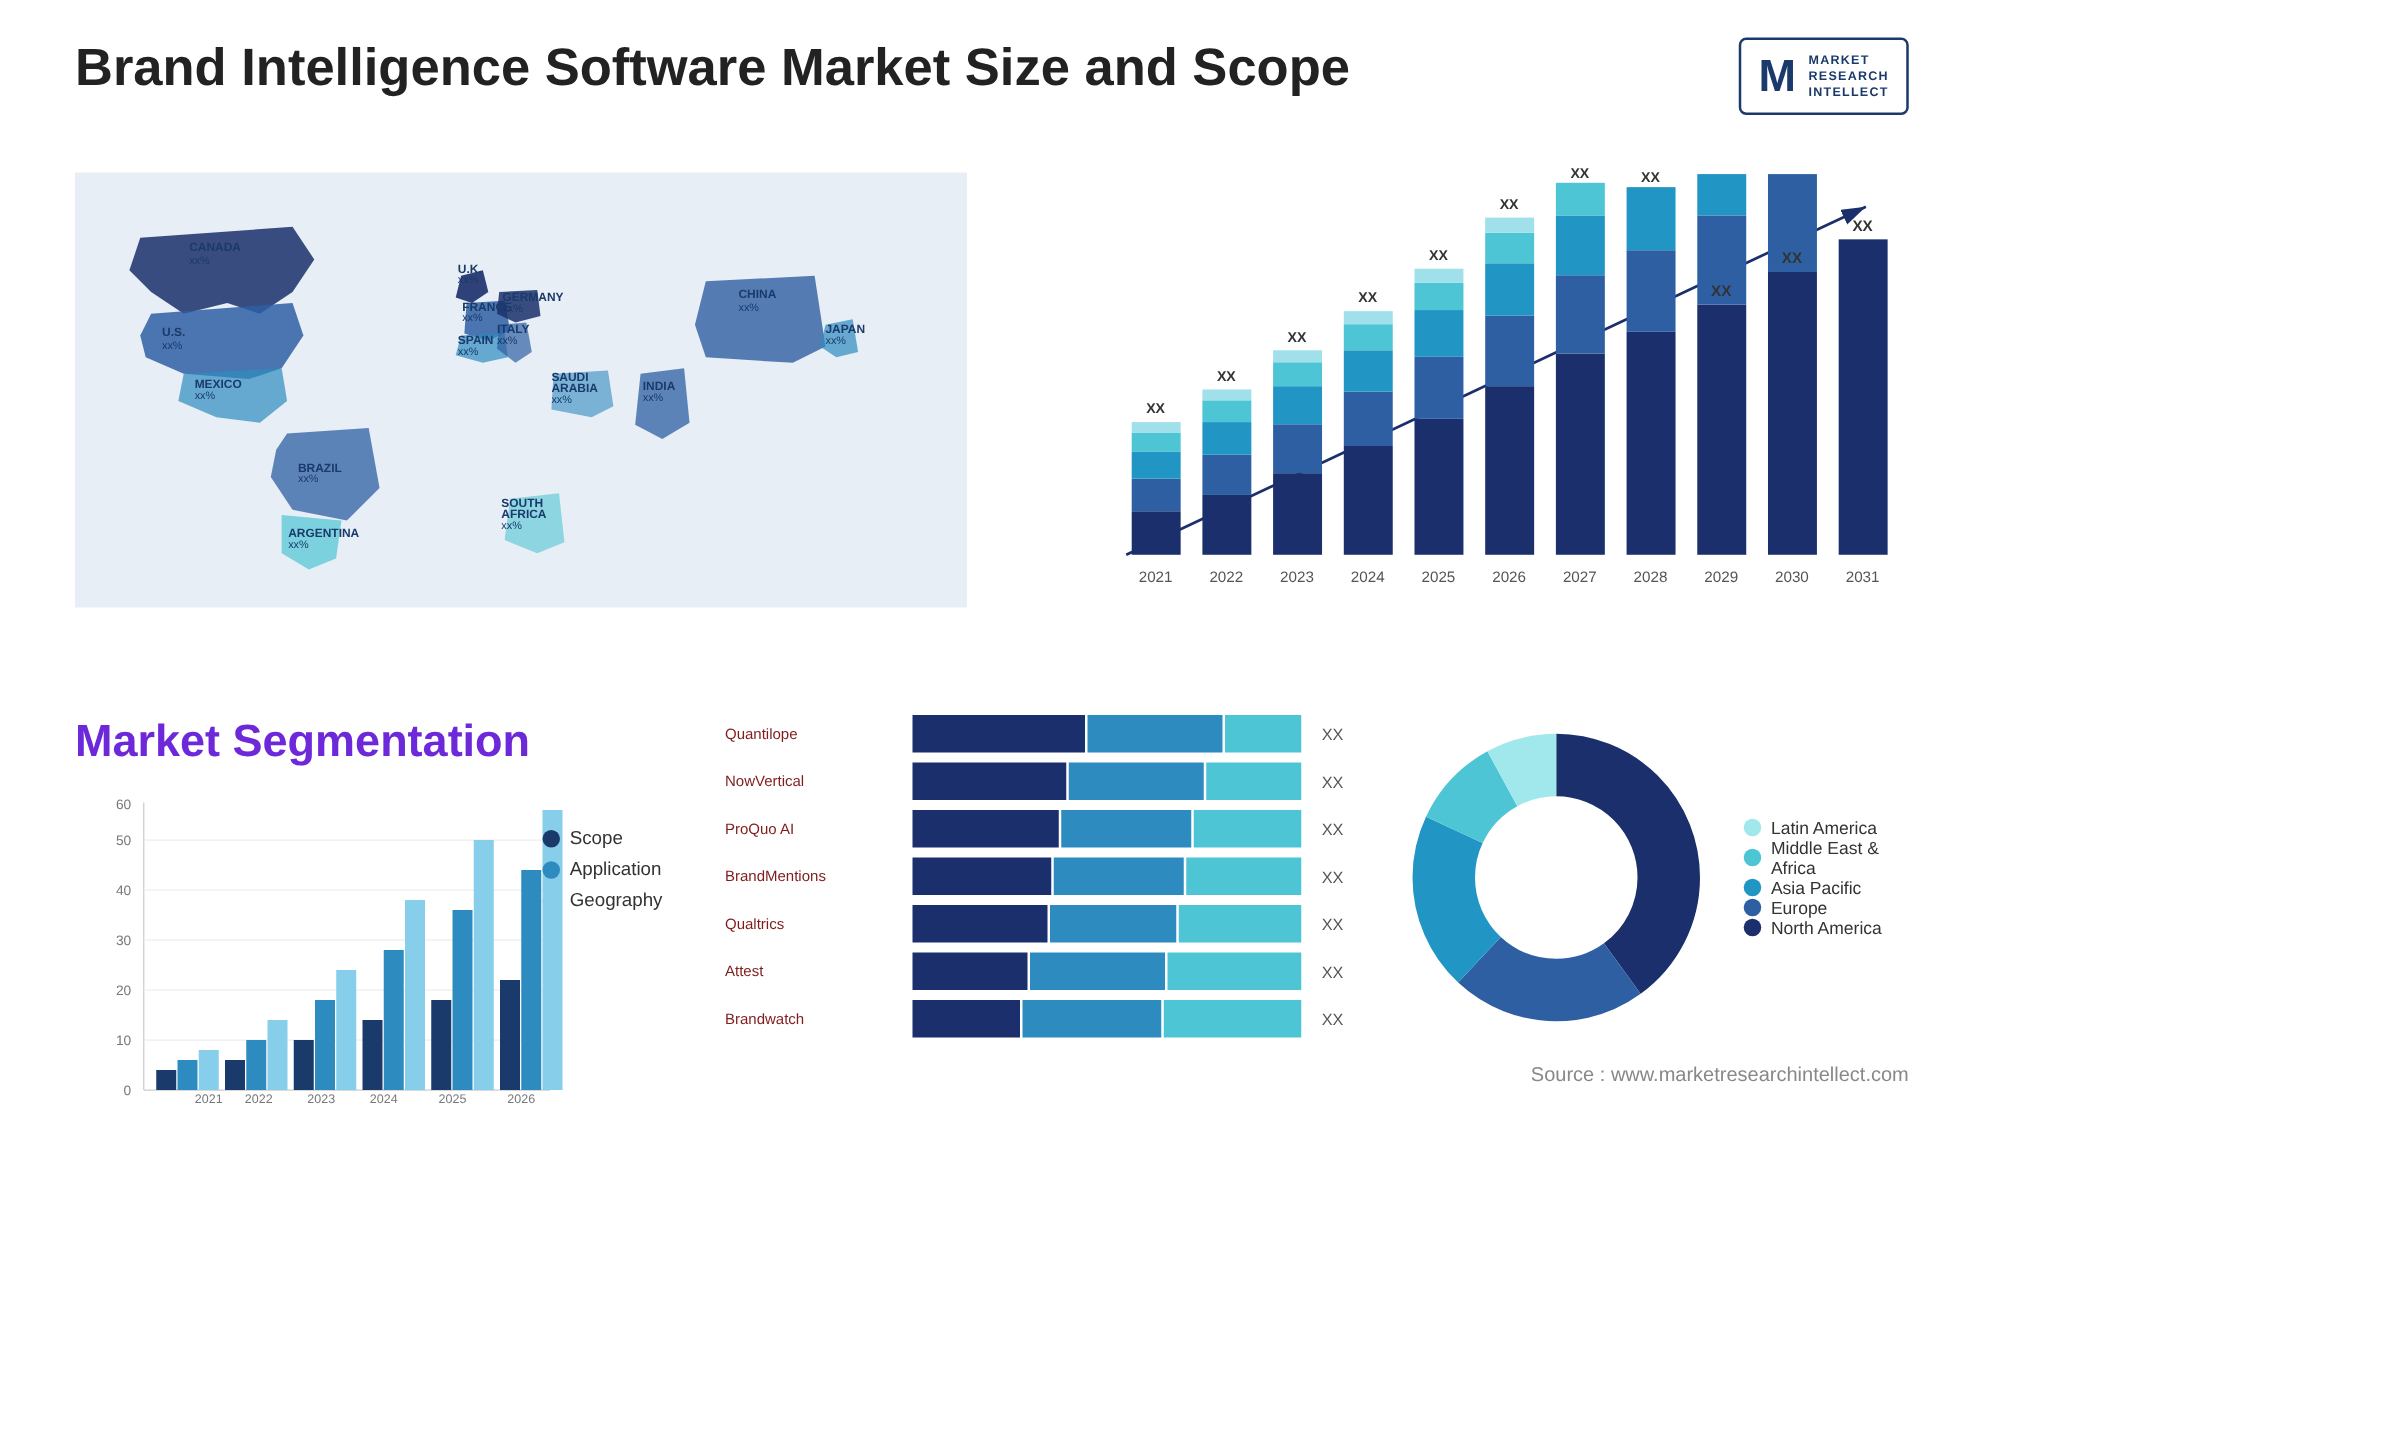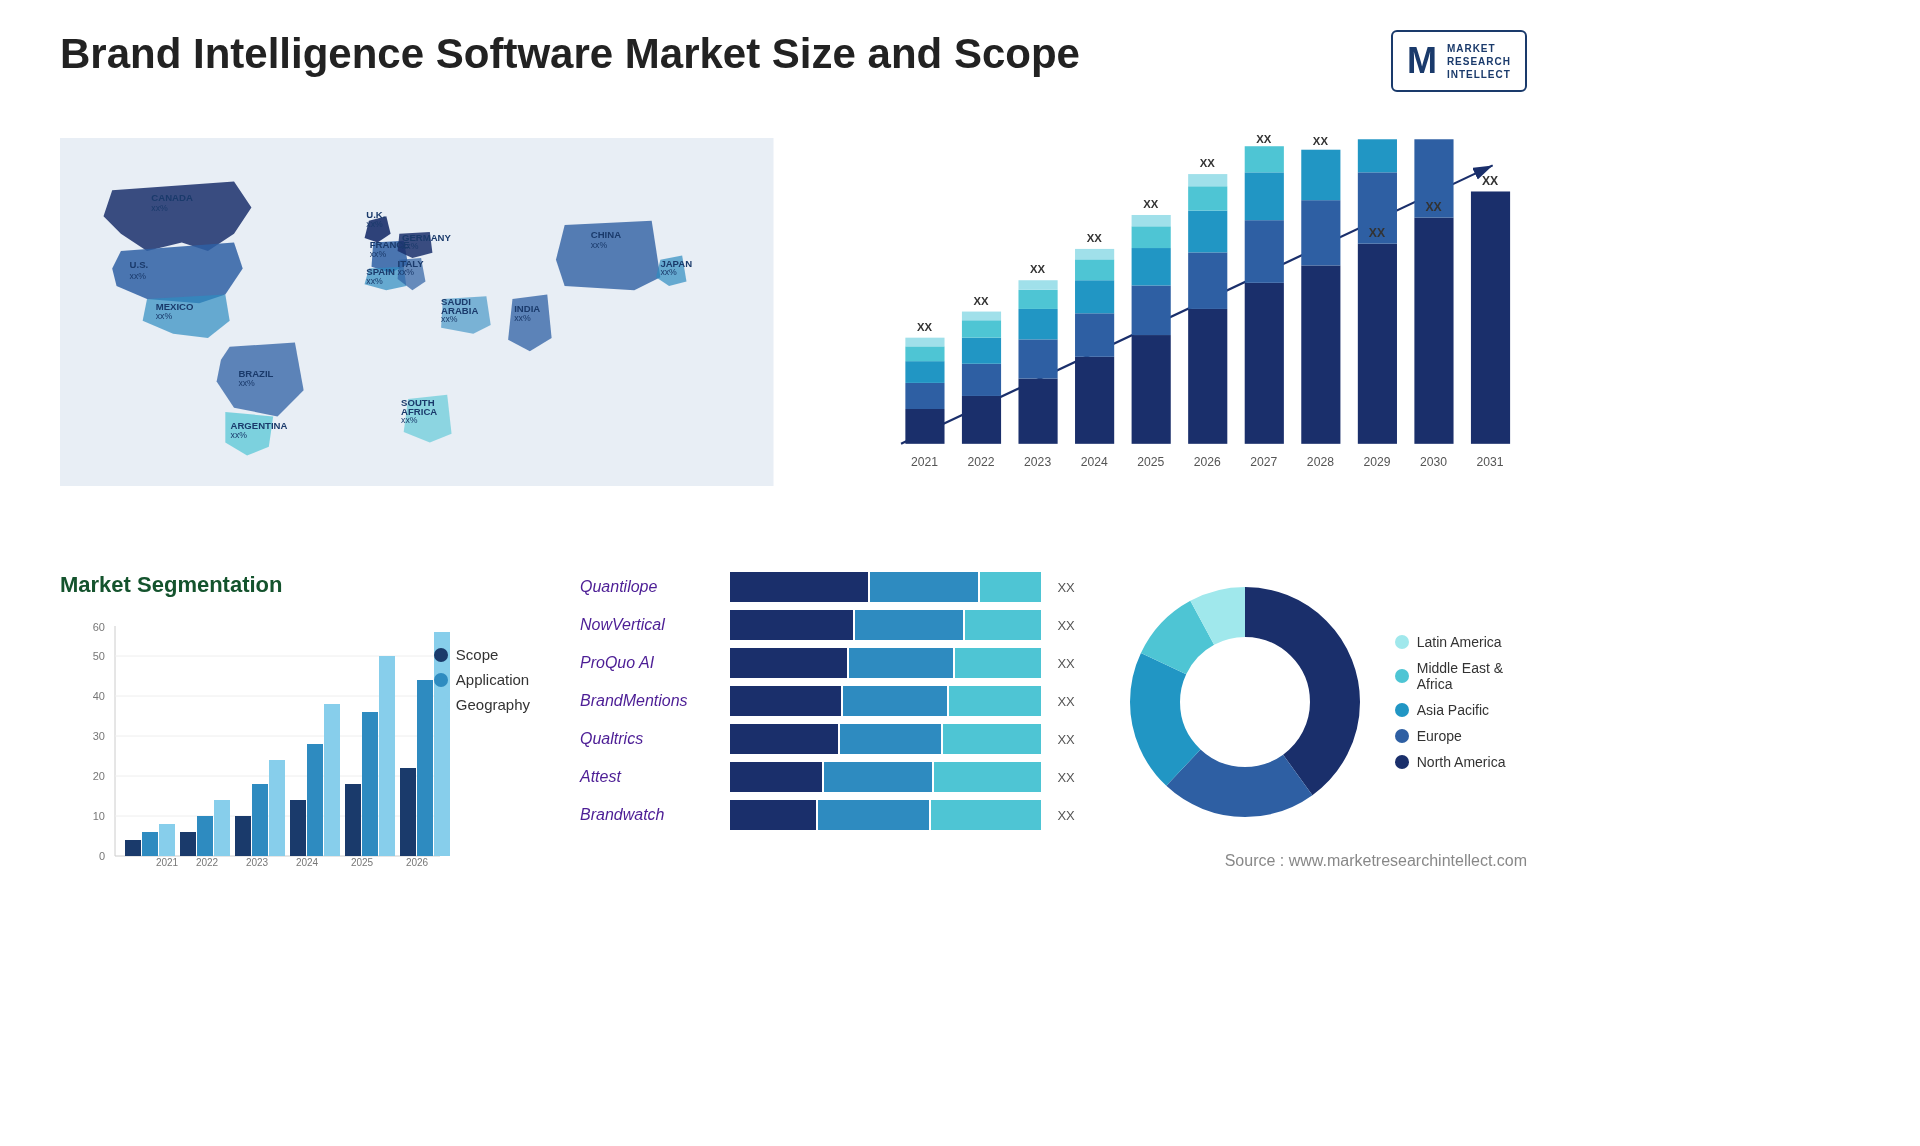--- a/index.html
+++ b/index.html
@@ -83,23 +83,23 @@
     .segment-area {
       flex: 1;
     }
     .players-area {
       flex: 1.2;
     }
     .regional-area {
       flex: 1;
     }
     .section-title {
-      font-size: 22px;
+      font-size: 36px;
       font-weight: 700;
-      color: #14532d;
+      color: #6d28d9;
       margin-bottom: 18px;
     }
     .legend-item {
       display: flex;
       align-items: center;
       gap: 8px;
       font-size: 15px;
       color: #333;
     }
     .legend-dot {
@@ -112,25 +112,24 @@
       display: flex;
       flex-direction: column;
       gap: 8px;
     }
     .player-row {
       display: flex;
       align-items: center;
       gap: 10px;
     }
     .player-name {
-      font-size: 16px;
-      color: #4c1d95;
+      font-size: 12px;
+      color: #7f1d1d;
       width: 140px;
       flex-shrink: 0;
-      font-style: italic;
     }
     .player-bar-container {
       display: flex;
       height: 30px;
       flex: 1;
       gap: 2px;
     }
     .player-bar-seg {
       height: 100%;
     }
@@ -146,21 +145,20 @@
       gap: 20px;
     }
     .donut-svg {
       width: 260px;
       height: 260px;
       flex-shrink: 0;
     }
     .regional-legend {
       display: flex;
       flex-direction: column;
-      gap: 10px;
     }
     .regional-legend-item {
       display: flex;
       align-items: center;
       gap: 8px;
       font-size: 14px;
       color: #333;
     }
     .regional-dot {
       width: 14px;

